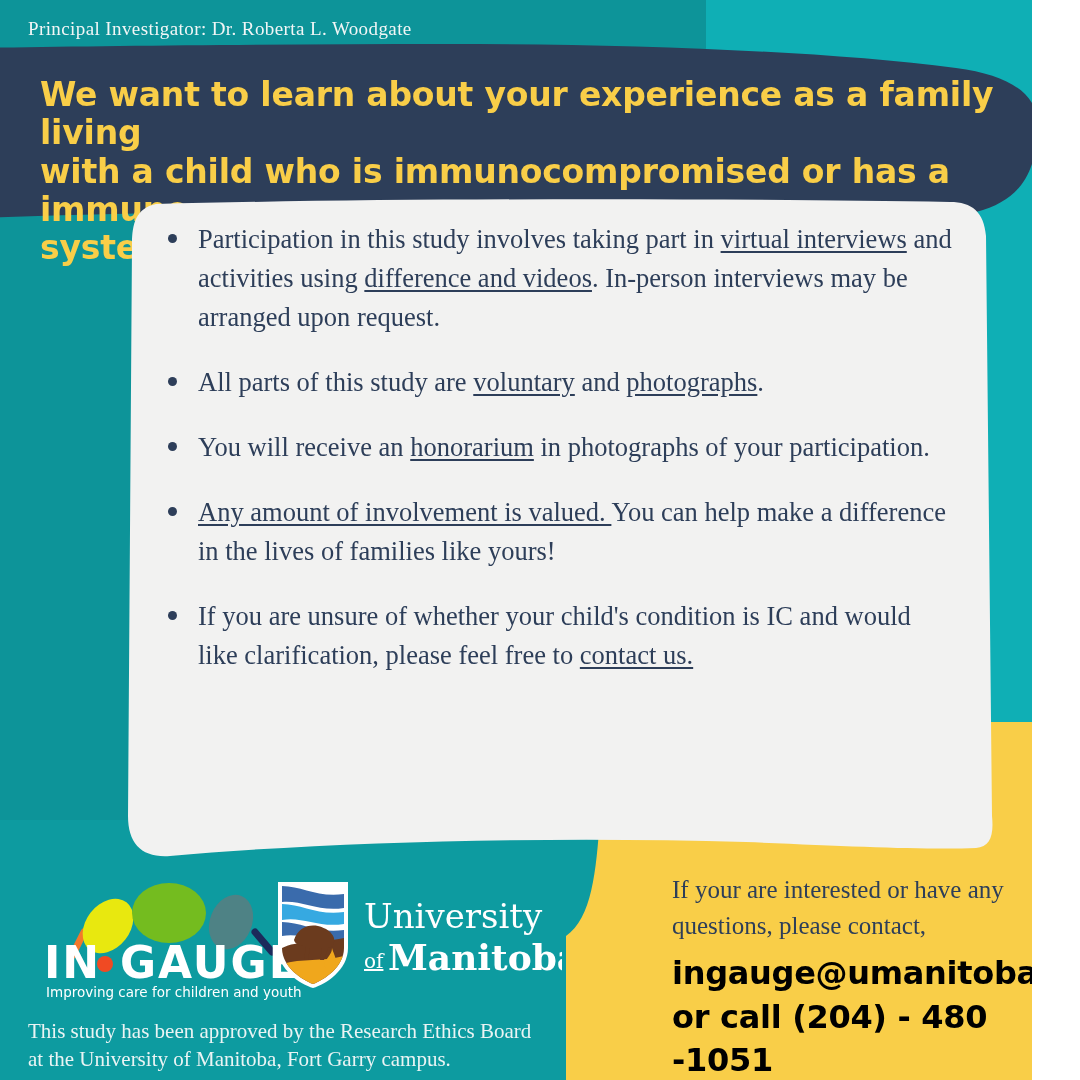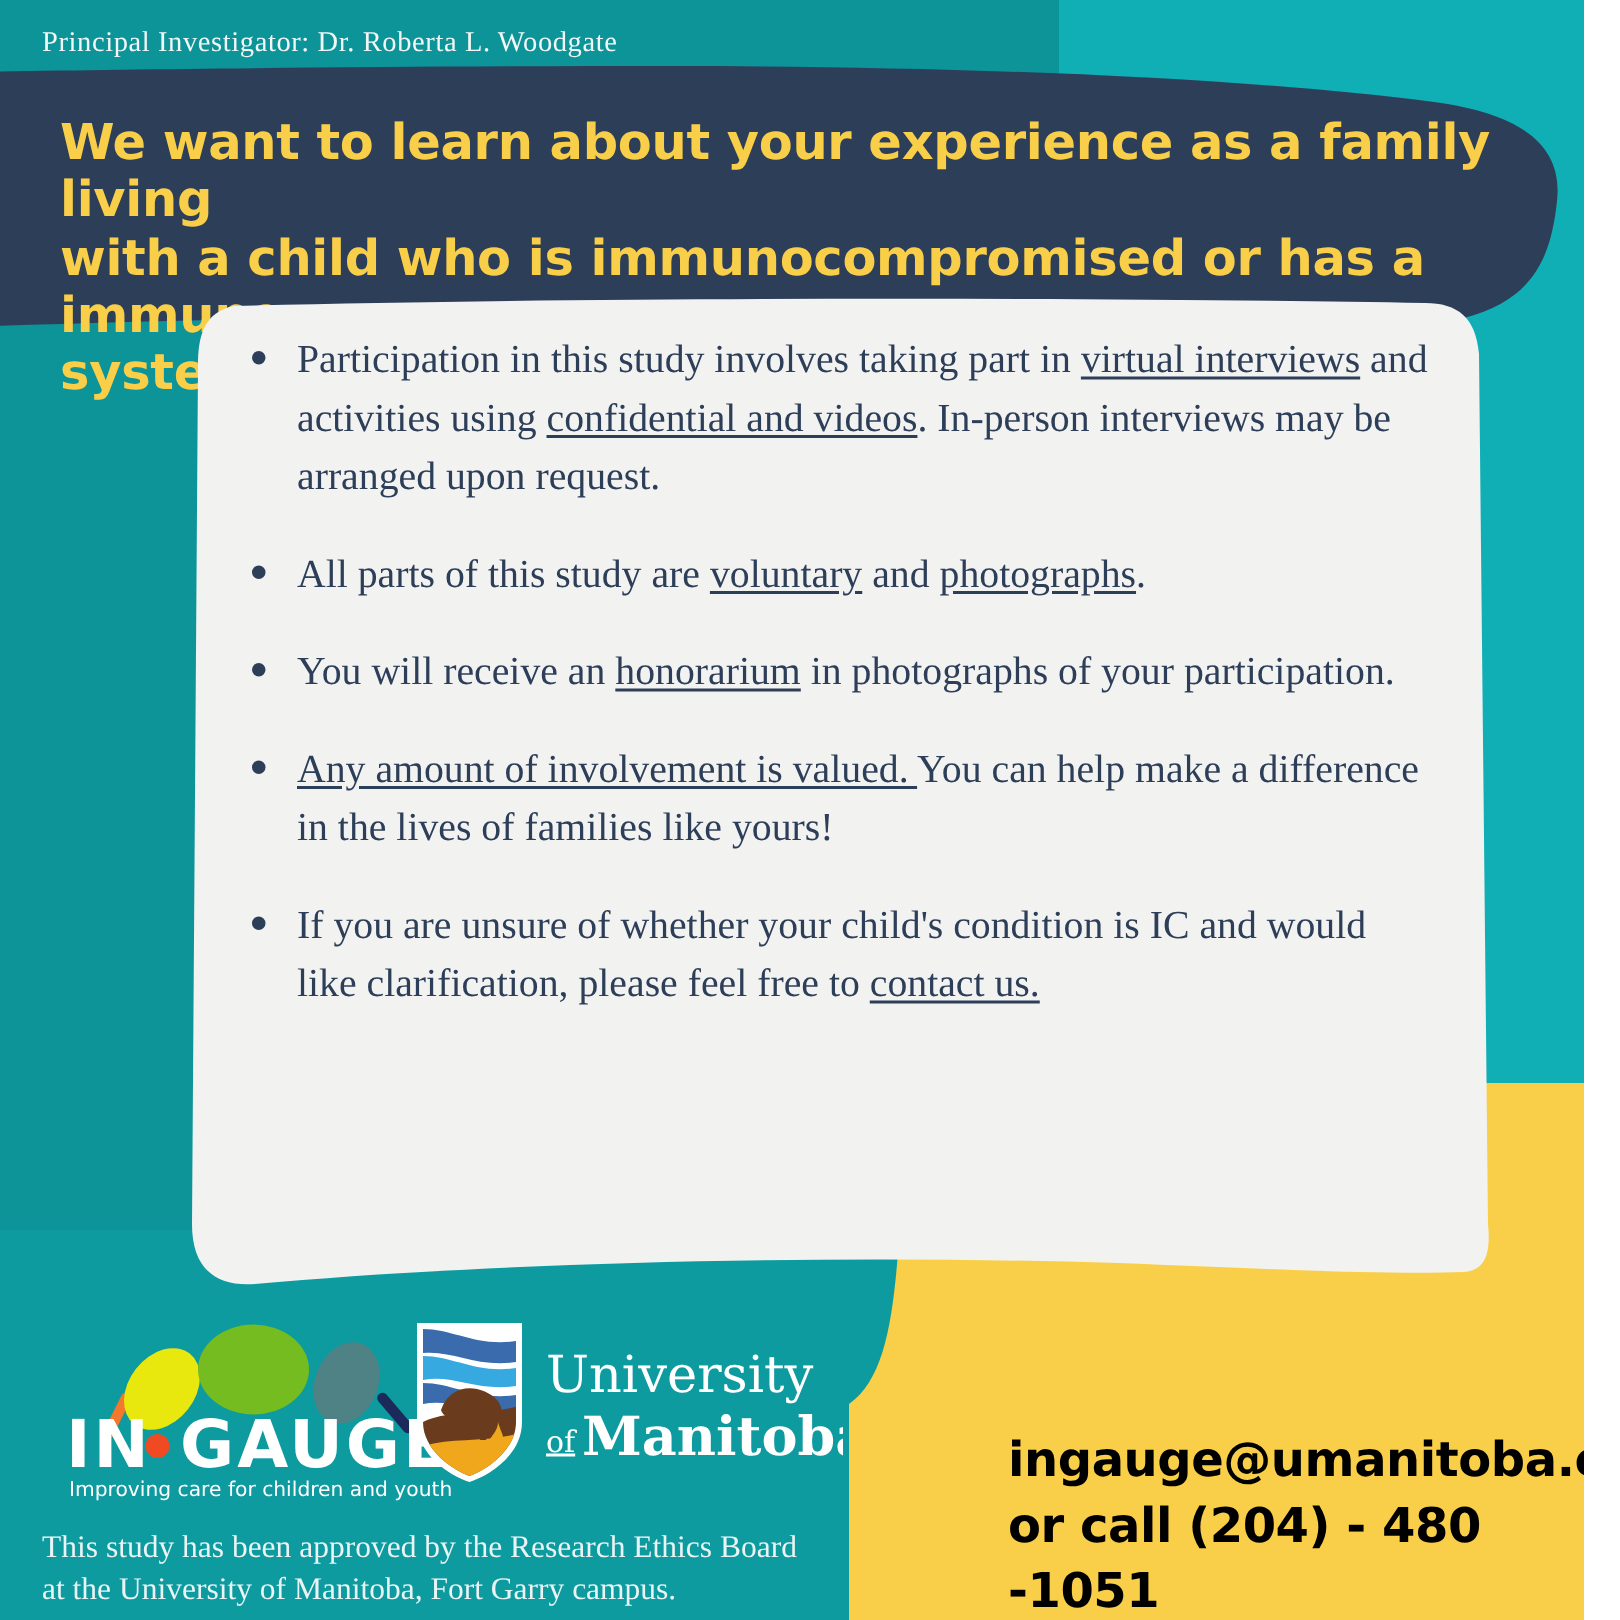--- a/index.html
+++ b/index.html
@@ -8,21 +8,20 @@
     padding: 0;
     background: #ffffff;
   }
   #poster {
     position: relative;
     width: 1032px;
     height: 1080px;
     overflow: hidden;
     background: #0FA3A8;
     font-family: "Liberation Serif", "DejaVu Serif", serif;
-    padding-left: 24px;
   }
 
   
   .bg-teal-dark {
     position: absolute;
     left: 0; top: 0;
     width: 706px; height: 100%;
     background: #0D9499;
   }
   .bg-teal-bright {
@@ -193,21 +192,21 @@
   <div class="content-card">
     <div class="card-bg">
       <svg viewBox="0 0 868 676" preserveAspectRatio="none" aria-hidden="true">
         <path d="M30,8 C10,12 6,28 6,48 L2,620 C2,648 16,662 44,660
                  C200,646 420,640 620,646 C720,650 800,654 850,652
                  C864,651 868,640 866,620 L860,40 C858,16 846,6 824,6
                  C600,2 260,2 30,8 Z" fill="#F2F2F1"></path>
       </svg>
     </div>
     <div class="bullets">
-        <div class="bullet"><span class="dot"></span><span>Participation in this study involves taking part in </span><u>virtual interviews</u><span> and activities using </span><u>confidential and videos</u><span>. In-person interviews may be arranged upon request.</span></div>
+        <div class="bullet"><span class="dot"></span><span>Participation in this study involves taking part in </span><u>virtual interviews</u><span> and activities using </span><u>difference and videos</u><span>. In-person interviews may be arranged upon request.</span></div>
         <div class="bullet"><span class="dot"></span><span>All parts of this study are </span><u>voluntary</u><span> and </span><u>photographs</u><span>.</span></div>
         <div class="bullet"><span class="dot"></span><span>You will receive an </span><u>honorarium</u><span> in photographs of your participation.</span></div>
         <div class="bullet"><span class="dot"></span><u>Any amount of involvement is valued. </u><span>You can help make a difference in the lives of families like yours!</span></div>
         <div class="bullet"><span class="dot"></span><span>If you are unsure of whether your child's condition is IC and would like clarification, please feel free to </span><u>contact us.</u></div>
       </div>
   </div>
 
   <div class="ingauge-logo">
     <svg viewBox="0 0 262 136" aria-hidden="true">
       <g>
@@ -254,19 +253,20 @@
         </g>
       </g>
       <text x="92" y="50" font-family="DejaVu Serif, Liberation Serif, serif" font-size="34" fill="#FFFFFF">University</text>
       <text x="92" y="90" font-family="DejaVu Serif, Liberation Serif, serif" font-size="20" fill="#FFFFFF" text-decoration="underline">of</text>
       <text x="116" y="92" font-family="DejaVu Serif, Liberation Serif, serif" font-size="36" font-weight="bold" fill="#FFFFFF">Manitoba</text>
     </svg>
   </div>
 
   <div class="ethics-note">This study has been approved by the Research Ethics Board at the University of Manitoba, Fort Garry campus.</div>
 
+  <div class="contact-intro">If your are interested or have any questions, please contact,</div>
 
   <div class="contact-strong">
     <div>ingauge@umanitoba.ca</div>
     <div>or call (204) - 480 -1051</div>
   </div>
 
 </div>
 
 </body></html>

